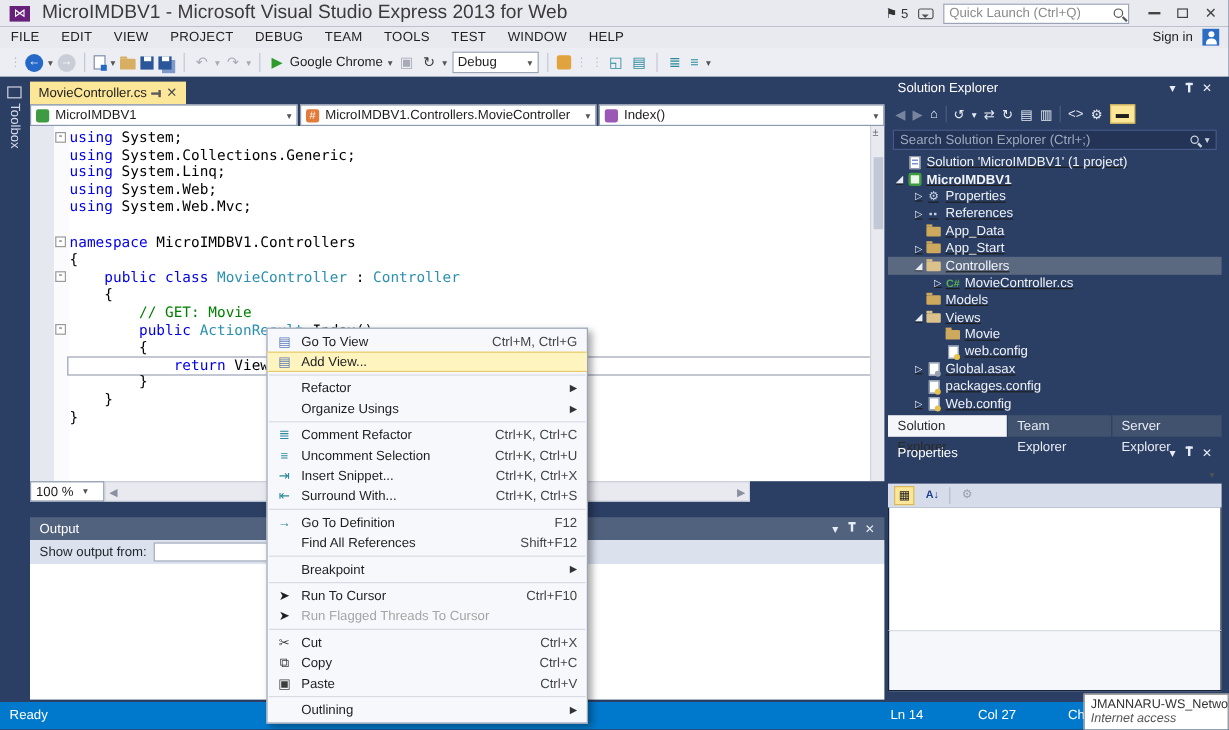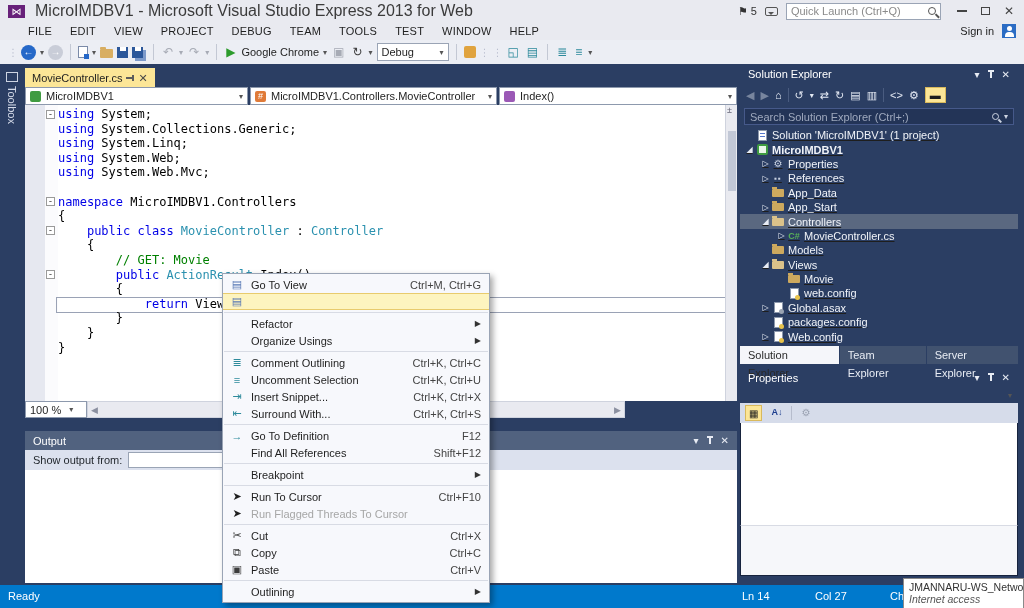--- a/index.html
+++ b/index.html
@@ -192,21 +192,21 @@
     </div>
     <div class="winbtns">
       <span class="wb-min"></span>
       <span class="wb-restore"></span>
       <span class="wb-close">✕</span>
     </div>
   </div>
 </div>
 
 <div class="menubar">
-  <div id="menu-items" style="display: flex; padding-left: 19px;">
+  <div id="menu-items" style="display: flex;">
       <span class="menu-item">FILE</span>
       <span class="menu-item">EDIT</span>
       <span class="menu-item">VIEW</span>
       <span class="menu-item">PROJECT</span>
       <span class="menu-item">DEBUG</span>
       <span class="menu-item">TEAM</span>
       <span class="menu-item">TOOLS</span>
       <span class="menu-item">TEST</span>
       <span class="menu-item">WINDOW</span>
       <span class="menu-item">HELP</span>
@@ -515,36 +515,37 @@
 </div>
 
 <div class="cmenu" id="cmenu">
     <div class="cm-row">
       <span class="cm-ico" style="color: rgb(90, 122, 181);">▤</span>
       <span class="cm-label">Go To View</span>
       <span class="cm-short">Ctrl+M, Ctrl+G</span>
     </div>
     <div class="cm-row hl">
       <span class="cm-ico" style="color: rgb(90, 122, 181);">▤</span>
+      <span class="cm-label">Add View...</span>
     </div>
     <div class="cm-sep"></div>
     <div class="cm-row">
       <span class="cm-ico"></span>
       <span class="cm-label">Refactor</span>
       <span class="cm-sub">▶</span>
     </div>
     <div class="cm-row">
       <span class="cm-ico"></span>
       <span class="cm-label">Organize Usings</span>
       <span class="cm-sub">▶</span>
     </div>
     <div class="cm-sep"></div>
     <div class="cm-row">
       <span class="cm-ico" style="color: rgb(45, 138, 155);">≣</span>
-      <span class="cm-label">Comment Outlining</span>
+      <span class="cm-label">Comment Refactor</span>
       <span class="cm-short">Ctrl+K, Ctrl+C</span>
     </div>
     <div class="cm-row">
       <span class="cm-ico" style="color: rgb(45, 138, 155);">≡</span>
       <span class="cm-label">Uncomment Selection</span>
       <span class="cm-short">Ctrl+K, Ctrl+U</span>
     </div>
     <div class="cm-row">
       <span class="cm-ico" style="color: rgb(45, 138, 155);">⇥</span>
       <span class="cm-label">Insert Snippet...</span>

